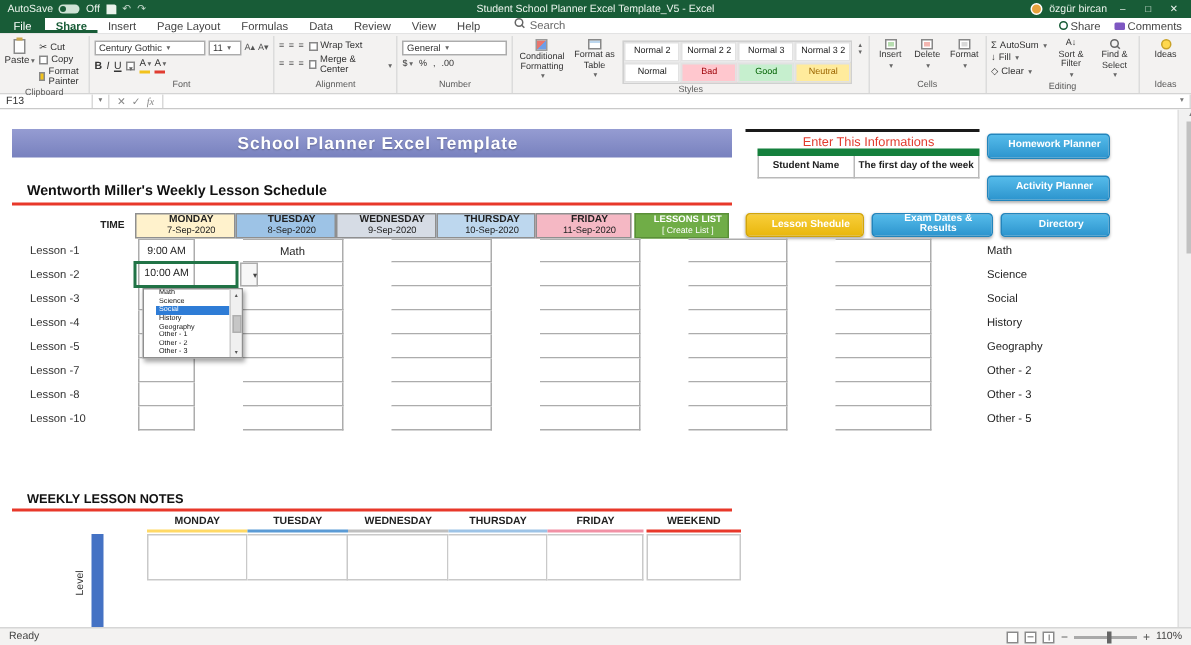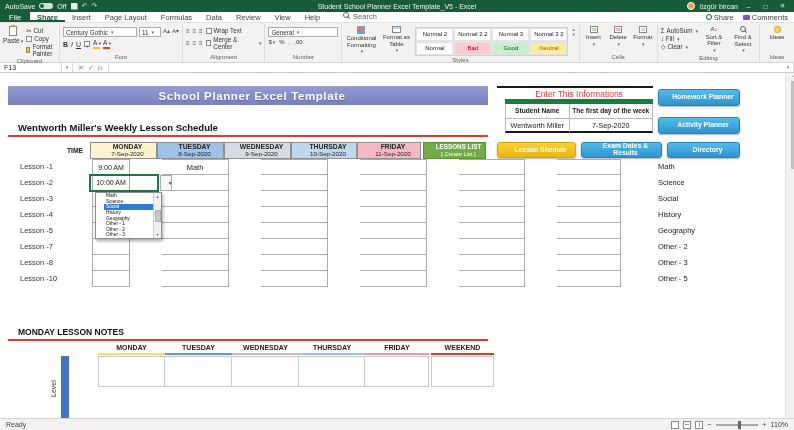--- a/index.html
+++ b/index.html
@@ -410,24 +410,20 @@
   <div class="sheet">
 
     <div class="abs banner">School Planner Excel Template</div>
 
     <div class="abs infobox">
       <div class="infotitle">Enter This Informations</div>
       <div class="inforow">
         <div class="infocell ic-l w68">Student Name</div>
         <div class="infocell ic-l w88">The first day of the week</div>
       </div>
-      <div class="inforow last">
-        <div class="infocell ic-v w68">Wentworth Miller</div>
-        <div class="infocell ic-v w88">7-Sep-2020</div>
-      </div>
     </div>
 
     <div class="abs pbtn b-hw">Homework Planner</div>
     <div class="abs pbtn b-act">Activity Planner</div>
     <div class="abs pbtn yellow b-ls">Lesson Shedule</div>
     <div class="abs pbtn b-ex">Exam Dates &amp; Results</div>
     <div class="abs pbtn b-dir">Directory</div>
 
     <div class="abs schedtitle">Wentworth Miller's Weekly Lesson Schedule</div>
     <div class="abs redrule" style="left:8px;top:62px;width:480px;"></div>
@@ -556,21 +552,21 @@
         <div class="dditem">Other - 2</div>
         <div class="dditem">Other - 3</div>
       </div>
       <div class="ddscroll">
         <span>▴</span>
         <span class="ddthumb"></span>
         <span>▾</span>
       </div>
     </div>
 
-    <div class="abs notestitle">MONDAY LESSON NOTES</div>
+    <div class="abs notestitle">WEEKLY LESSON NOTES</div>
     <div class="abs redrule" style="left:8px;top:266px;width:480px;"></div>
     <div class="abs noteshdr">
       <div class="nh nh1">MONDAY</div>
       <div class="nh nh2">TUESDAY</div>
       <div class="nh nh3">WEDNESDAY</div>
       <div class="nh nh4">THURSDAY</div>
       <div class="nh nh5">FRIDAY</div>
       <div class="nh nh6">WEEKEND</div>
     </div>
     <div class="abs notesrows">

